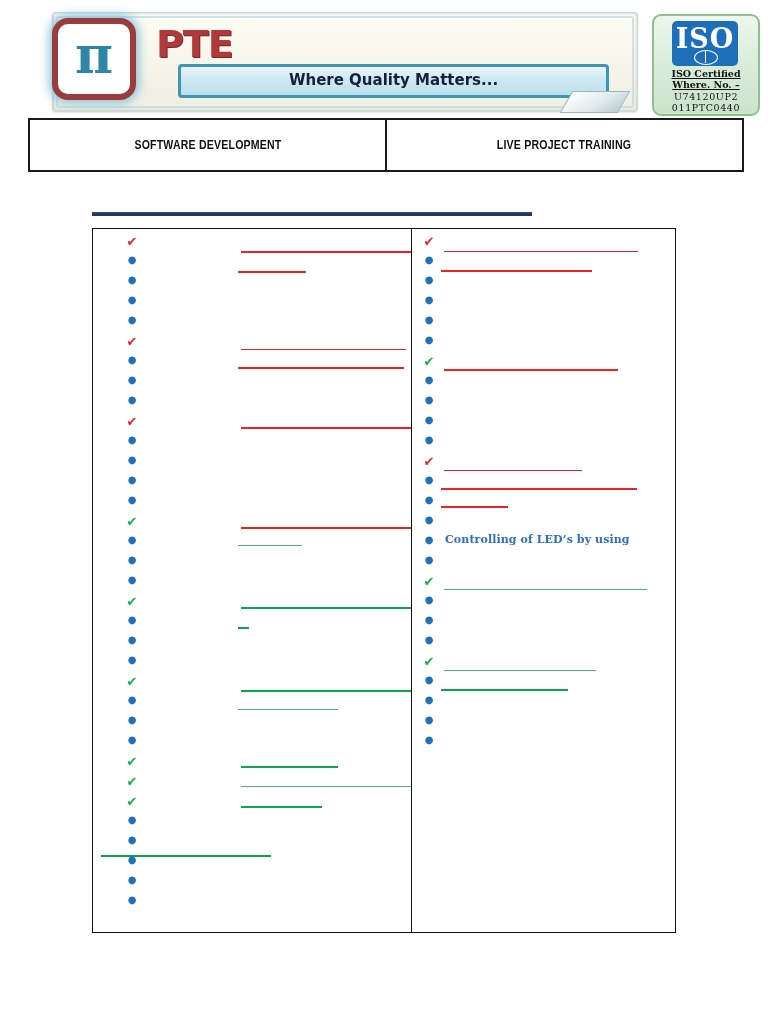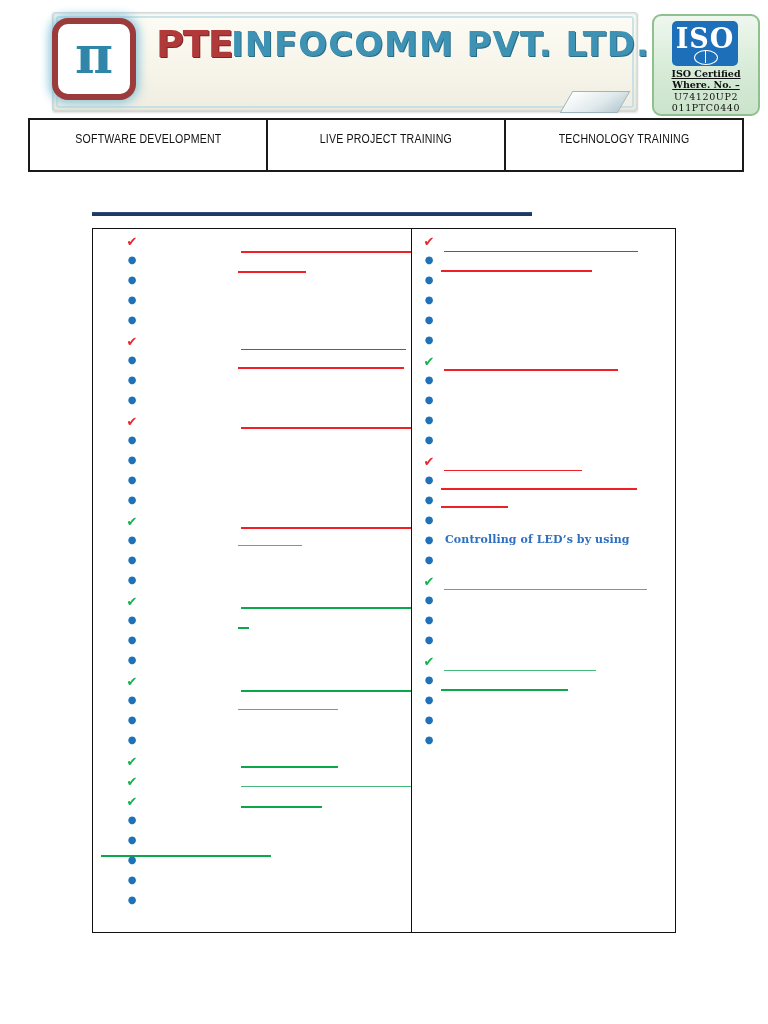--- a/index.html
+++ b/index.html
@@ -62,21 +62,21 @@
           text-decoration:underline;}
   #iso-l2{top:63px;font-size:9.5px;font-weight:700;
           text-decoration:underline;}
   #iso-l3{top:75px;font-size:9.5px;letter-spacing:.6px;}
   #iso-l4{top:86px;font-size:9.5px;letter-spacing:.6px;}
 
   
   #nav-table{position:absolute;left:28px;top:118px;width:712px;height:50px;
     border:2px solid #1a1a1a;display:flex;background:#ffffff;}
   .nav-cell{flex:1;border-right:2px solid #1a1a1a;display:flex;
-    align-items:flex-start;justify-content:center;padding-top:11px;}
+    align-items:flex-start;justify-content:center;padding-top:17px;font-weight:bold;}
   .nav-cell:last-child{border-right:none;}
   .nav-label{font-family:"Liberation Sans",sans-serif;font-size:11.5px;
     color:#111111;letter-spacing:.2px;
     transform:scaleX(.92) scaleY(1.18);transform-origin:center top;
     white-space:nowrap;}
 
   
   #navy-rule{position:absolute;left:92px;top:212px;width:440px;height:3px;
     background:#1f3864;border-top:1px solid #2e4a7d;}
 
@@ -113,22 +113,24 @@
 
   <div id="logo-panel">
     <div id="logo-inner-glow"></div>
   </div>
 
   <div id="pi-badge">
     <div id="pi-glyph">π</div>
   </div>
 
   <div id="brand-pte">PTE</div>
-  <div id="brand-rest">INFOCOMM PVT. LTD.</div>
-
+
+  <div id="tagline-bar">
+    <div id="tagline-text">Where Quality Matters...</div>
+  </div>
 
   <div id="page-curl"></div>
 
   <div id="iso-badge">
     <div id="iso-square">
       <div id="iso-word">ISO</div>
       <div id="iso-globe"></div>
     </div>
     <div class="iso-line" id="iso-l1">ISO Certified</div>
     <div class="iso-line" id="iso-l2">Where. No. –</div>
@@ -137,23 +139,20 @@
   </div>
 </div>
 
 <div id="nav-table">
   <div class="nav-cell">
     <span class="nav-label">SOFTWARE DEVELOPMENT</span>
   </div>
   <div class="nav-cell">
     <span class="nav-label">LIVE PROJECT TRAINING</span>
   </div>
-  <div class="nav-cell">
-    <span class="nav-label">TECHNOLOGY TRAINING</span>
-  </div>
 </div>
 
 <div id="navy-rule"></div>
 
 <div id="content-table">
   <div class="content-col" id="col-left">
       <div class="row" style="top: 4px;">
         <span class="marker mk-check red" style="left: 28px; top: 2px;">✔</span>
         <span class="txt" style="left: 55px; top: 0px;"></span>
         <div class="uline red" style="left: 148px; top: 18px; width: 246px;"></div>

